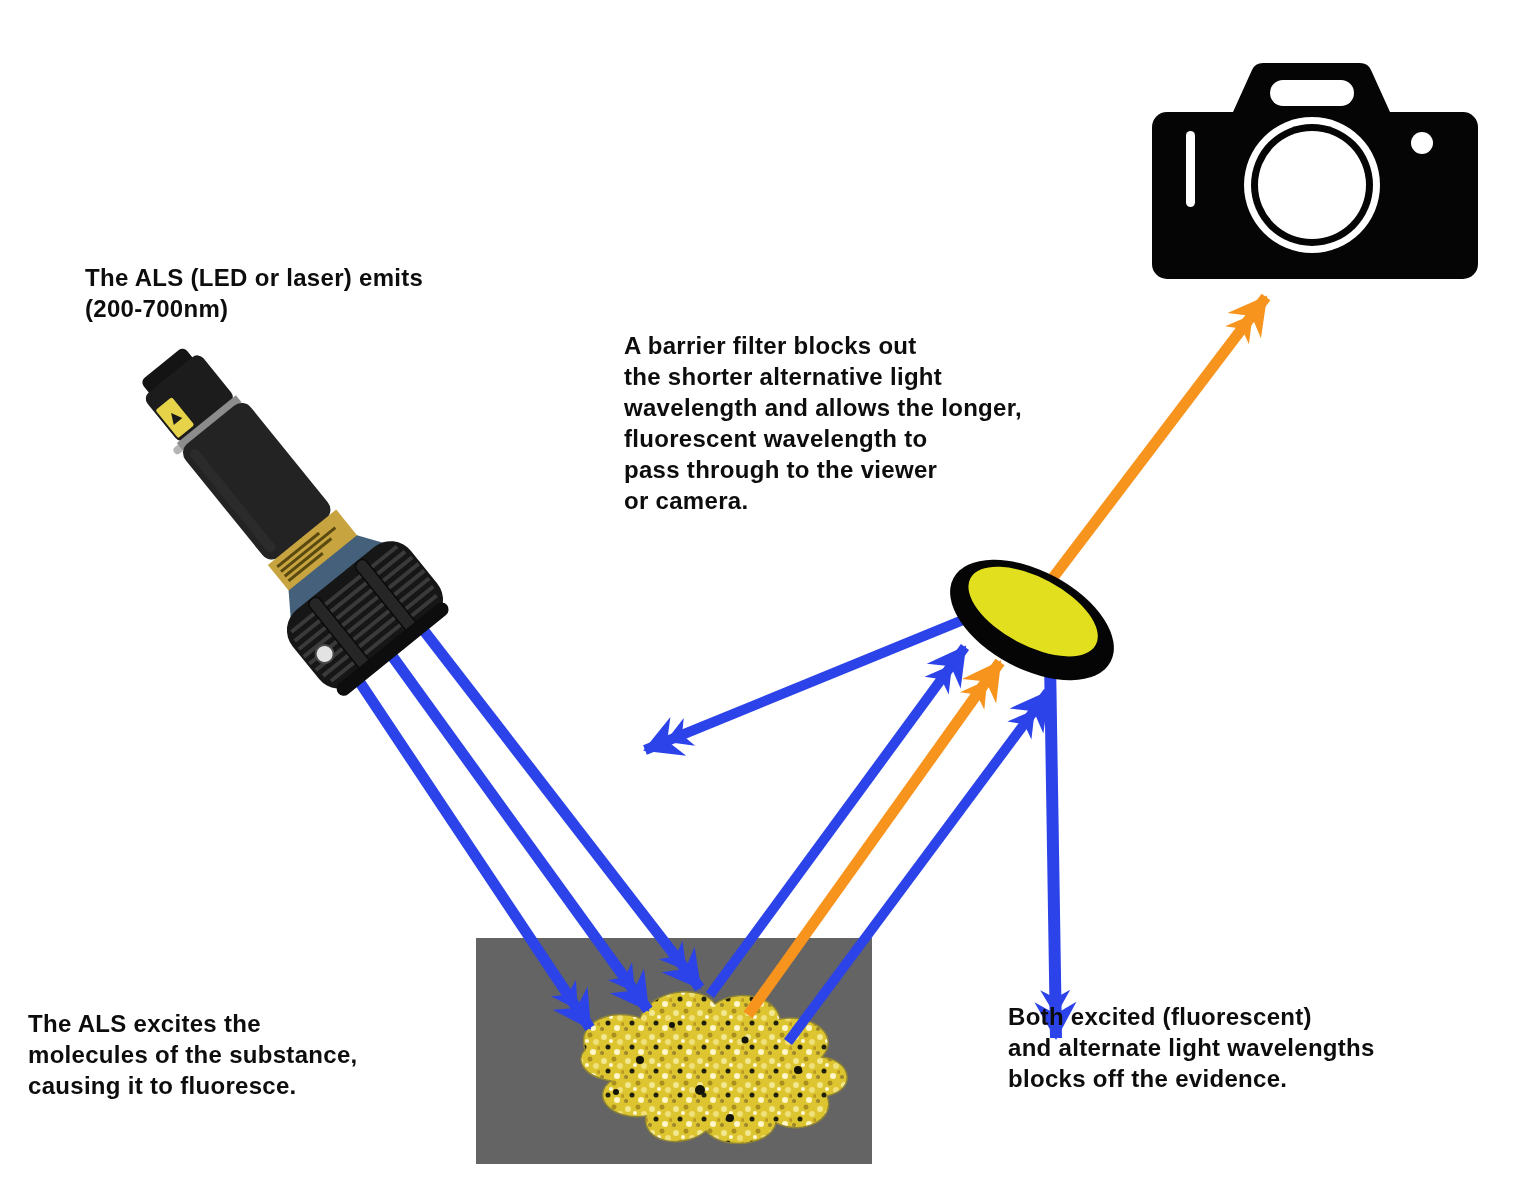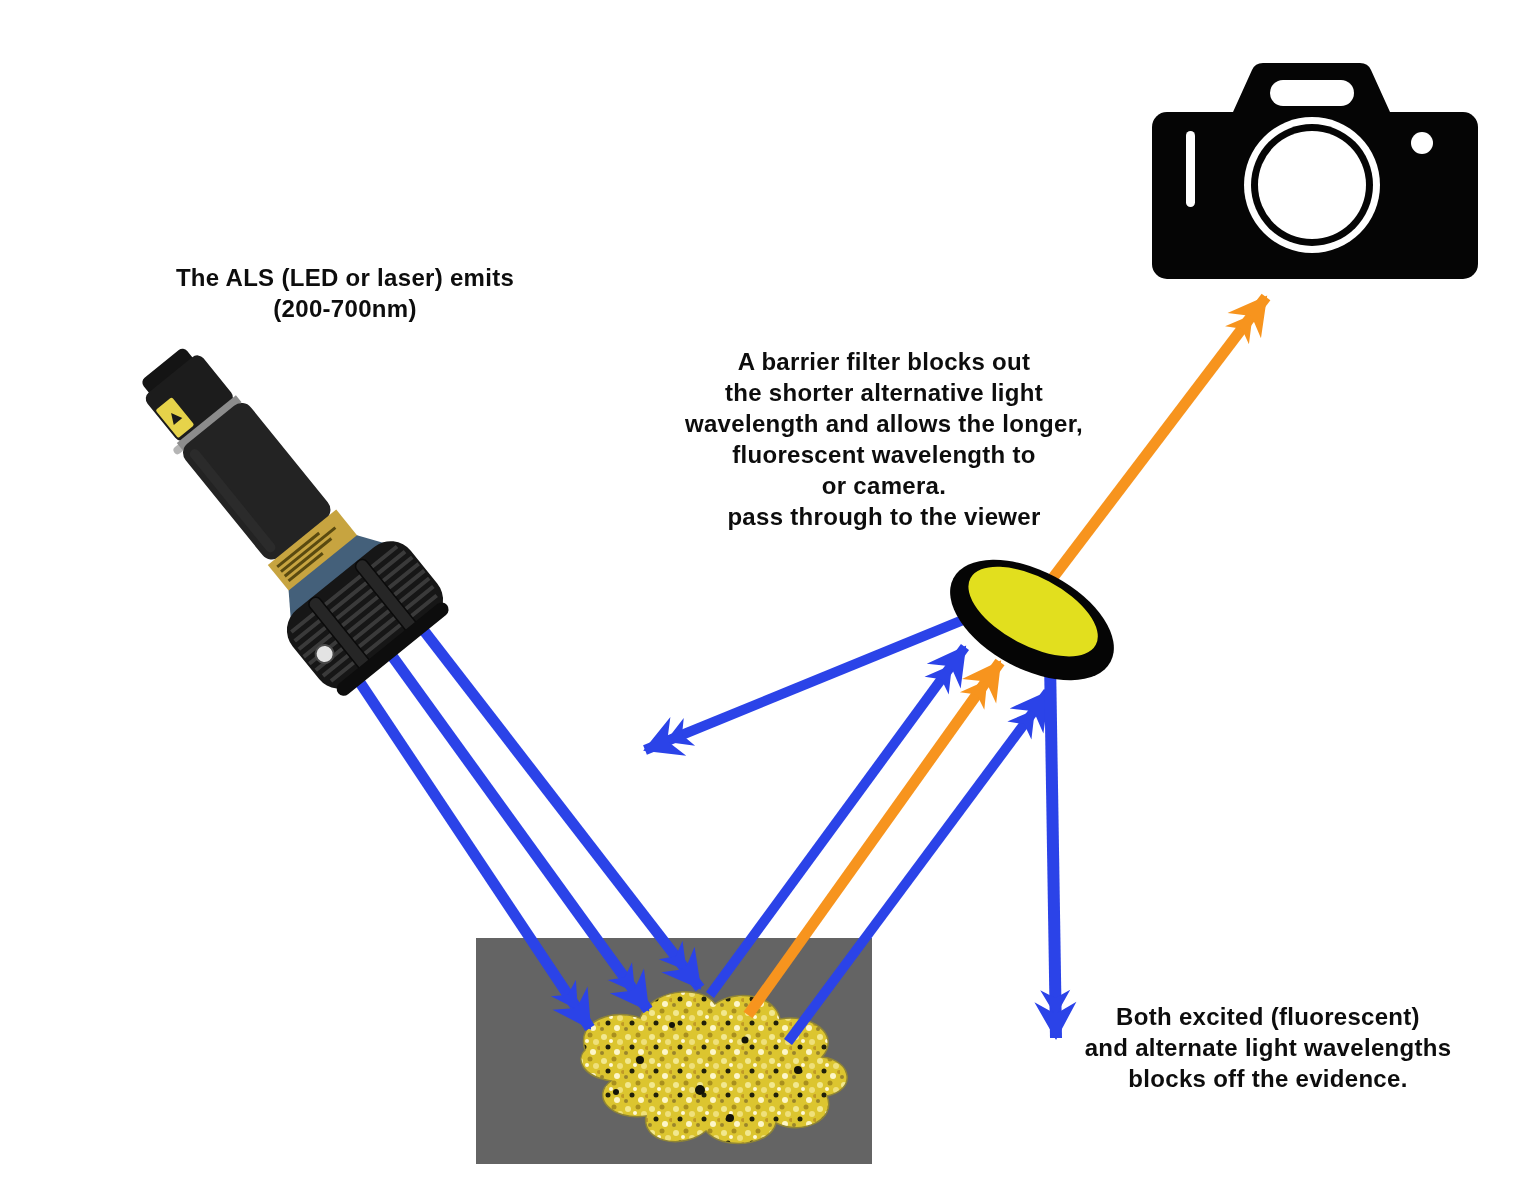--- a/index.html
+++ b/index.html
@@ -10,26 +10,26 @@
     --stain-yellow:#DCC52F;
     --ink:#0D0D0D;
   }
   html,body{margin:0;padding:0;background:#fff;}
   .canvas{
     position:relative;width:1536px;height:1187px;background:#ffffff;overflow:hidden;
     font-family:"Liberation Sans","DejaVu Sans",sans-serif;
   }
   .diagram-svg{position:absolute;left:0;top:0;}
   .note{
-    position:absolute;text-align:center;color:var(--ink);
+    position:absolute;text-align:left;color:var(--ink);
     font-size:24px;font-weight:700;line-height:31px;letter-spacing:.3px;
   }
   .note div{white-space:nowrap;}
   #note-als{left:85px;top:262px;width:520px;}
-  #note-filter{left:624px;top:330px;width:520px;margin-top:16px;}
+  #note-filter{left:624px;top:330px;width:520px;}
   #note-excite{left:28px;top:1008px;width:460px;}
   #note-refract{left:1008px;top:1001px;width:520px;}
 
   .blue-stroke{stroke:var(--arrow-blue);fill:none;}
   .orange-stroke{stroke:var(--arrow-orange);fill:none;}
   .blue-fill{fill:var(--arrow-blue);}
   .orange-fill{fill:var(--arrow-orange);}
   .surface{fill:var(--surface-gray);}
   .filter-face{fill:var(--filter-yellow);}
 </style>
@@ -150,24 +150,29 @@
   <div class="note" id="note-als">
     <div>The ALS (LED or laser) emits</div>
     <div>(200-700nm)</div>
   </div>
 
   <div class="note" id="note-filter">
     <div>A barrier filter blocks out</div>
     <div>the shorter alternative light</div>
     <div>wavelength and allows the longer,</div>
     <div>fluorescent wavelength to</div>
+    <div>pass through to the viewer</div>
     <div>or camera.</div>
-    <div>pass through to the viewer</div>
   </div>
 
+  <div class="note" id="note-excite">
+    <div>The ALS excites the</div>
+    <div>molecules of the substance,</div>
+    <div>causing it to fluoresce.</div>
+  </div>
 
   <div class="note" id="note-refract">
     <div>Both excited (fluorescent)</div>
     <div>and alternate light wavelengths</div>
     <div>blocks off the evidence.</div>
   </div>
 
 </div>
 
 </body></html>

